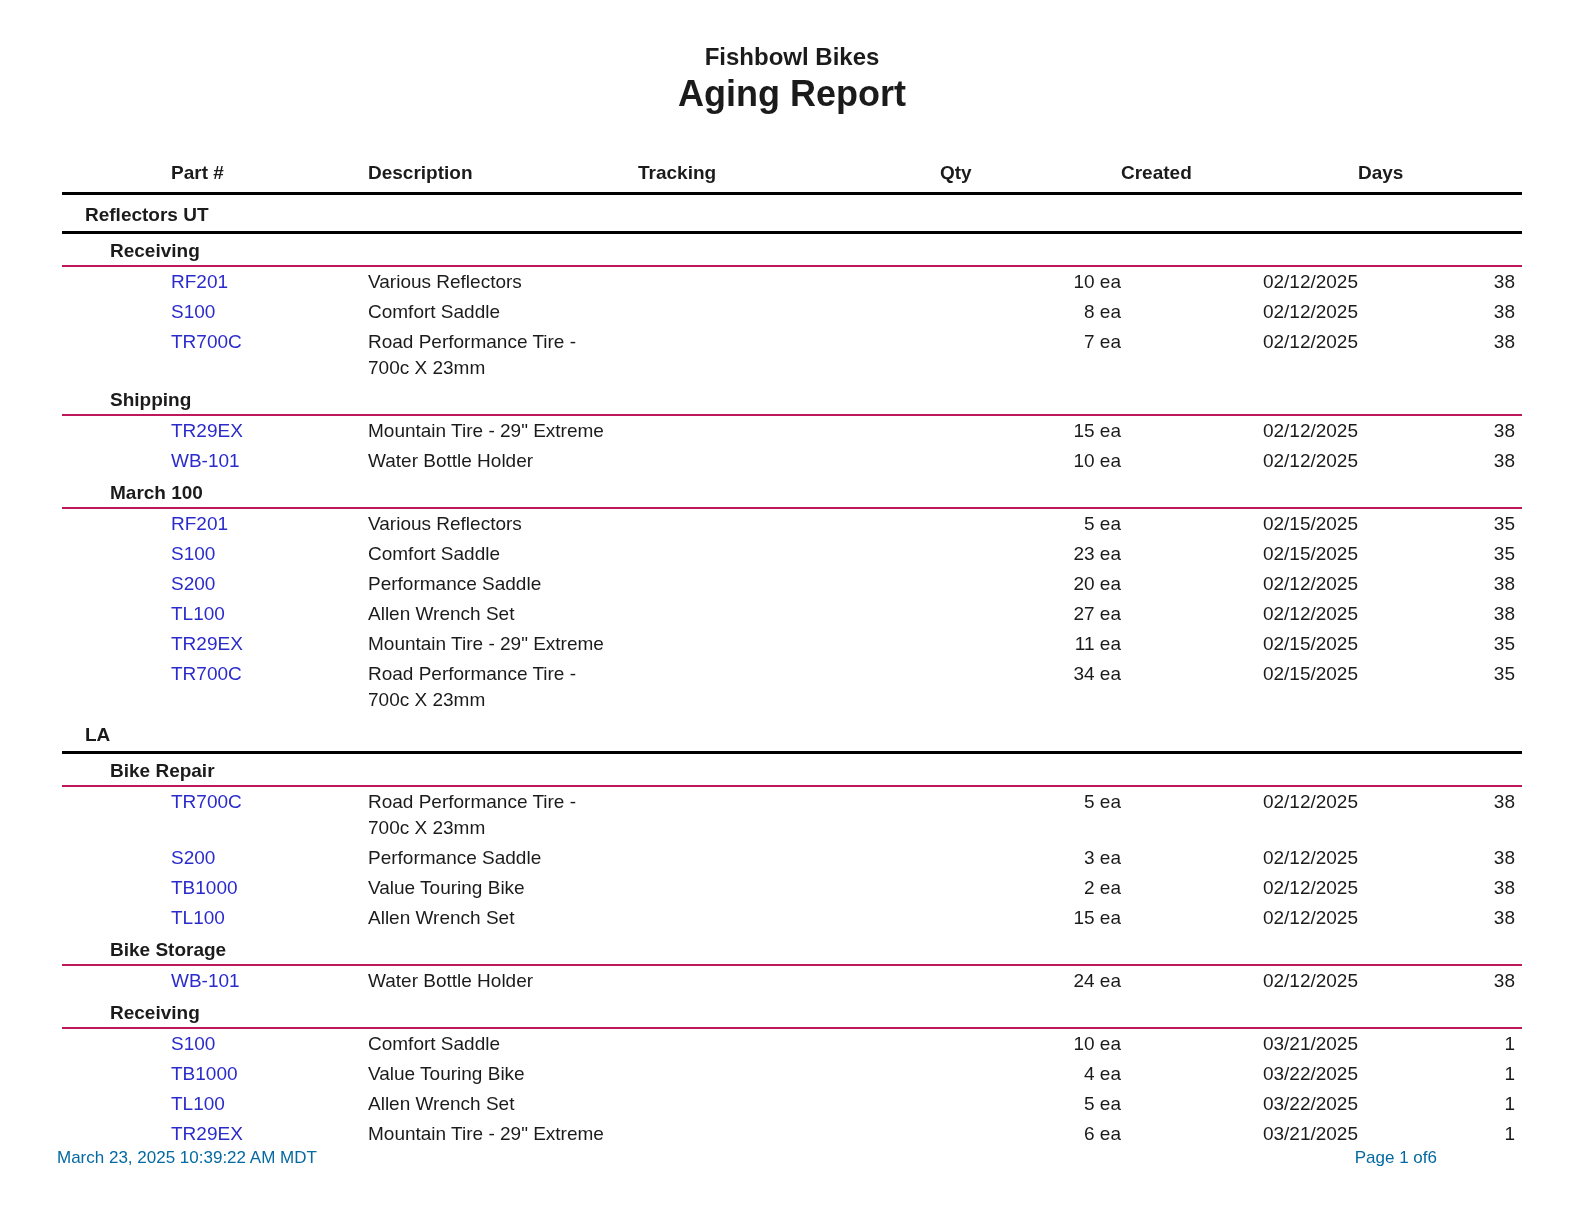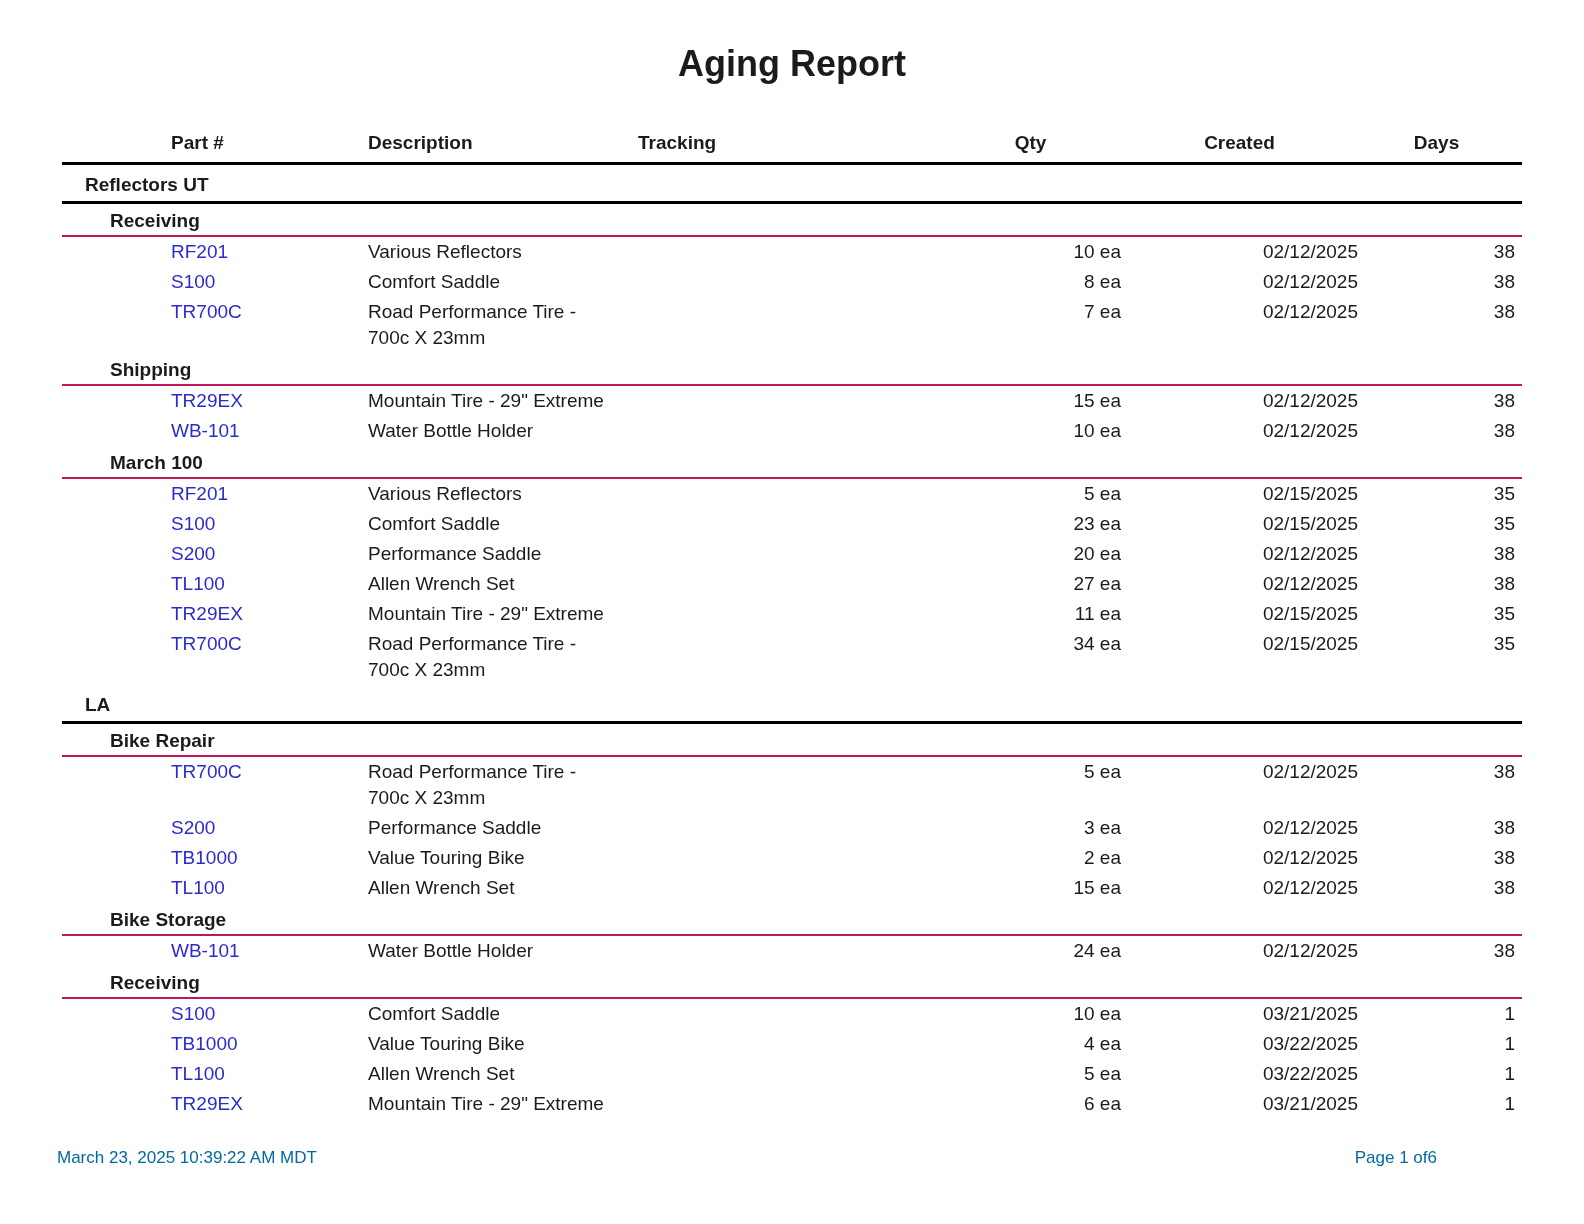--- a/index.html
+++ b/index.html
@@ -23,21 +23,21 @@
     display: grid;
     grid-template-columns: 306px 270px 302px 181px 237px 164px;
     align-items: start;
   }
   .thead {
     font-weight: 700;
     border-bottom: 3px solid #000000;
     padding-bottom: 8px;
   }
   .th.part { padding-left: 109px; }
-  .th.qty, .th.created, .th.days { text-align: center; }
+  .th.qty, .th.created, .th.days { text-align: left; }
   .th.days { padding-right: 7px; }
 
   .group-header {
     font-weight: 700;
     padding: 9px 0 5px 23px;
     border-bottom: 3px solid #000000;
   }
   .location-header {
     font-weight: 700;
     padding: 6px 0 3px 48px;
@@ -58,20 +58,21 @@
     display: flex; justify-content: space-between;
     font-size: 17px; color: #0369a1;
   }
 </style>
 </head>
 <body>
 
 <div class="page">
 
   <div class="report-header">
+    <div class="company-name">Fishbowl Bikes</div>
     <div class="report-title">Aging Report</div>
   </div>
 
   <div class="table">
     <div class="grid-row thead">
       <div class="th part">Part #</div>
       <div class="th desc">Description</div>
       <div class="th track">Tracking</div>
       <div class="th qty">Qty</div>
       <div class="th created">Created</div>

